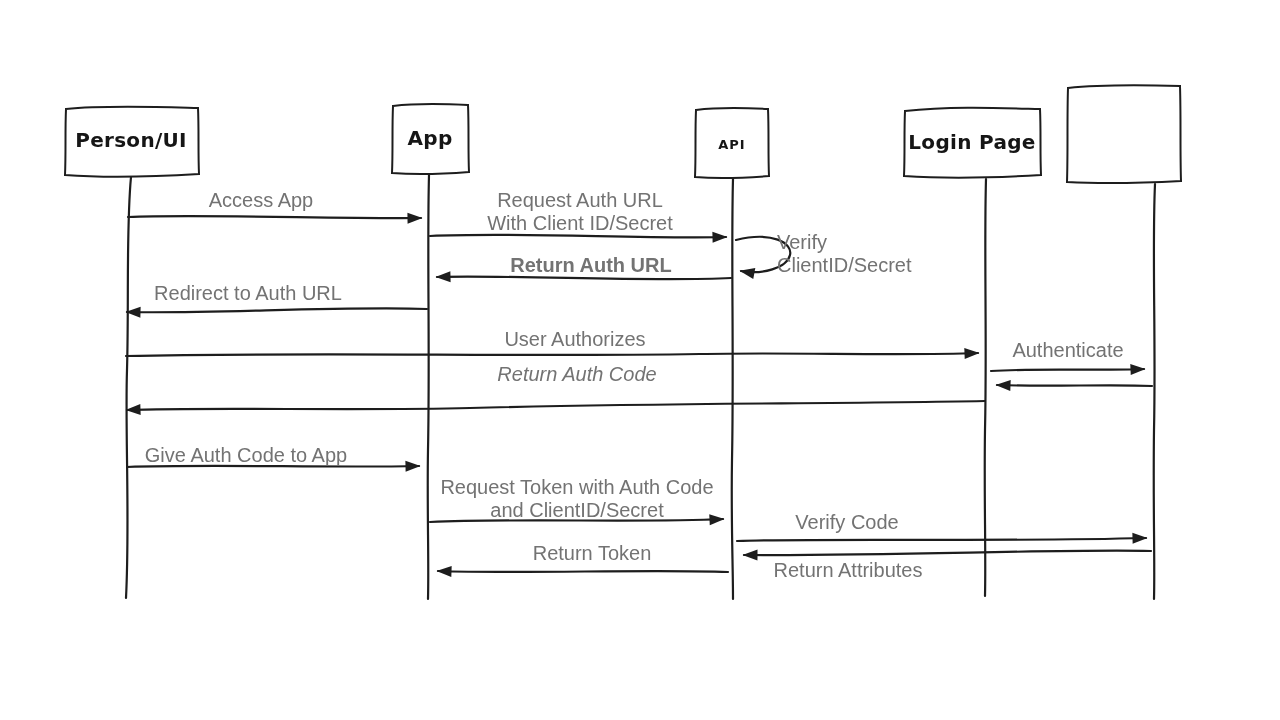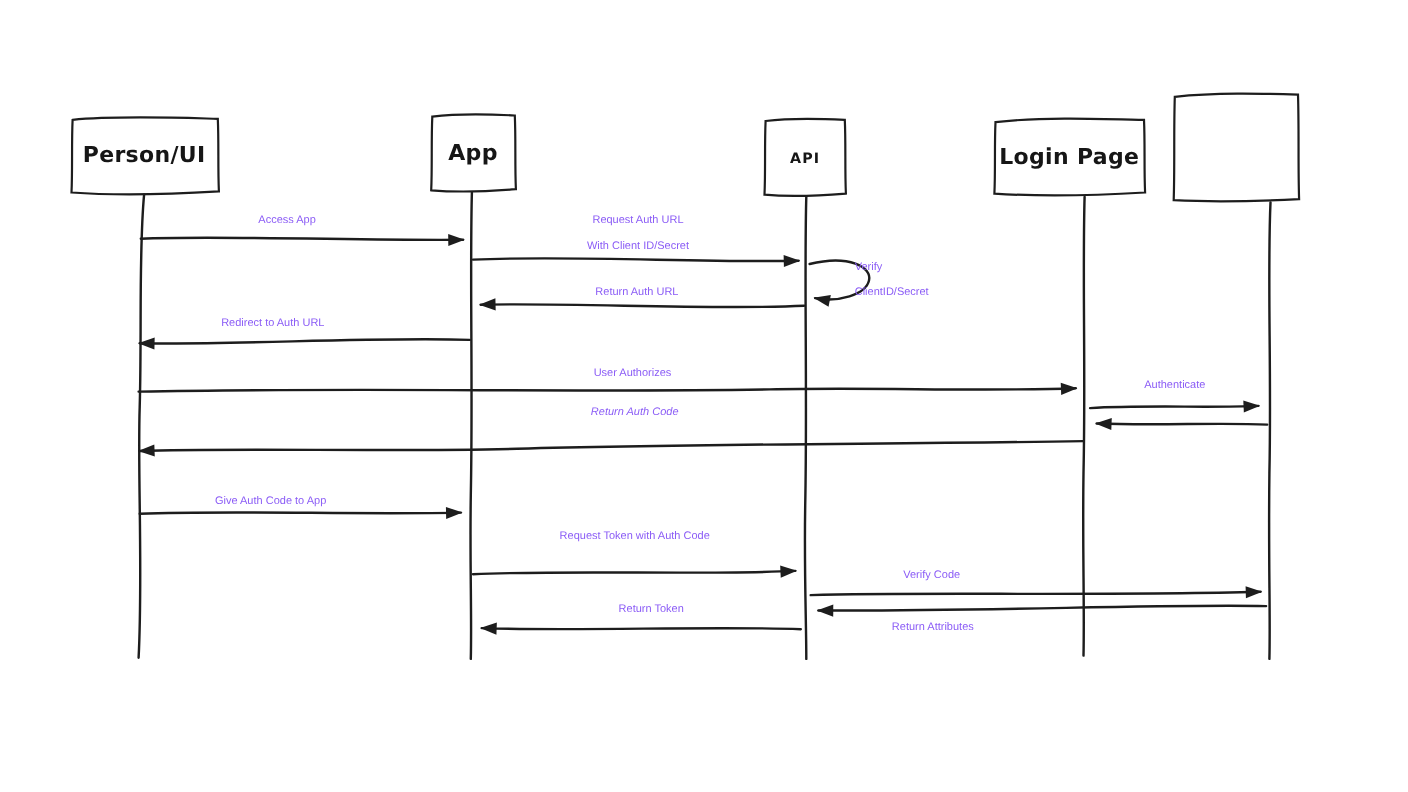--- a/index.html
+++ b/index.html
@@ -4,21 +4,21 @@
 <style>
   html,body{margin:0;padding:0;background:#ffffff;}
   .stage{position:relative;width:1280px;height:720px;background:#ffffff;overflow:hidden;
          font-family:"Liberation Sans",sans-serif;}
   .stage svg{position:absolute;left:0;top:0;}
   .actor{position:absolute;transform:translateX(-50%);text-align:center;
          font-family:"DejaVu Sans",sans-serif;font-weight:700;font-size:20px;
          line-height:28px;color:#161616;letter-spacing:.3px;white-space:nowrap;}
   .actor.small{font-size:13px;letter-spacing:1px;}
   .msg{position:absolute;transform:translateX(-50%);text-align:center;
-       font-size:10px;line-height:23px;color:#8b5cf6;white-space:nowrap;}
+       font-size:20px;line-height:23px;color:#737373;white-space:nowrap;}
   .msg.left{transform:none;text-align:left;}
 </style>
 </head>
 <body>
 
 <div class="stage">
 
   <svg width="1280" height="720" viewBox="0 0 1280 720">
     <defs>
       <marker id="ah" viewBox="0 0 16 12" refX="14" refY="6" markerWidth="16" markerHeight="12" markerUnits="userSpaceOnUse" orient="auto">
@@ -77,40 +77,41 @@
     <div>Access App</div>
   </div>
   <div class="msg" style="left:580px;top:189px;">
     <div>Request Auth URL</div>
     <div>With Client ID/Secret</div>
   </div>
   <div class="msg left" style="left:777px;top:231px;">
     <div>Verify</div>
     <div>ClientID/Secret</div>
   </div>
-  <div class="msg" style="left:579px;top:254px;">
+  <div class="msg" style="left:591px;top:254px;font-weight:bold;">
     <div>Return Auth URL</div>
   </div>
   <div class="msg" style="left:248px;top:282px;">
     <div>Redirect to Auth URL</div>
   </div>
   <div class="msg" style="left:575px;top:328px;">
     <div>User Authorizes</div>
   </div>
   <div class="msg" style="left:1068px;top:339px;">
     <div>Authenticate</div>
   </div>
   <div class="msg" style="left:577px;top:363px;font-style:italic;">
     <div>Return Auth Code</div>
   </div>
   <div class="msg" style="left:246px;top:444px;">
     <div>Give Auth Code to App</div>
   </div>
   <div class="msg" style="left:577px;top:476px;">
     <div>Request Token with Auth Code</div>
+    <div>and ClientID/Secret</div>
   </div>
   <div class="msg" style="left:847px;top:511px;">
     <div>Verify Code</div>
   </div>
   <div class="msg" style="left:848px;top:559px;">
     <div>Return Attributes</div>
   </div>
   <div class="msg" style="left:580px;top:542px;padding-left:24px;">
     <div>Return Token</div>
   </div>

